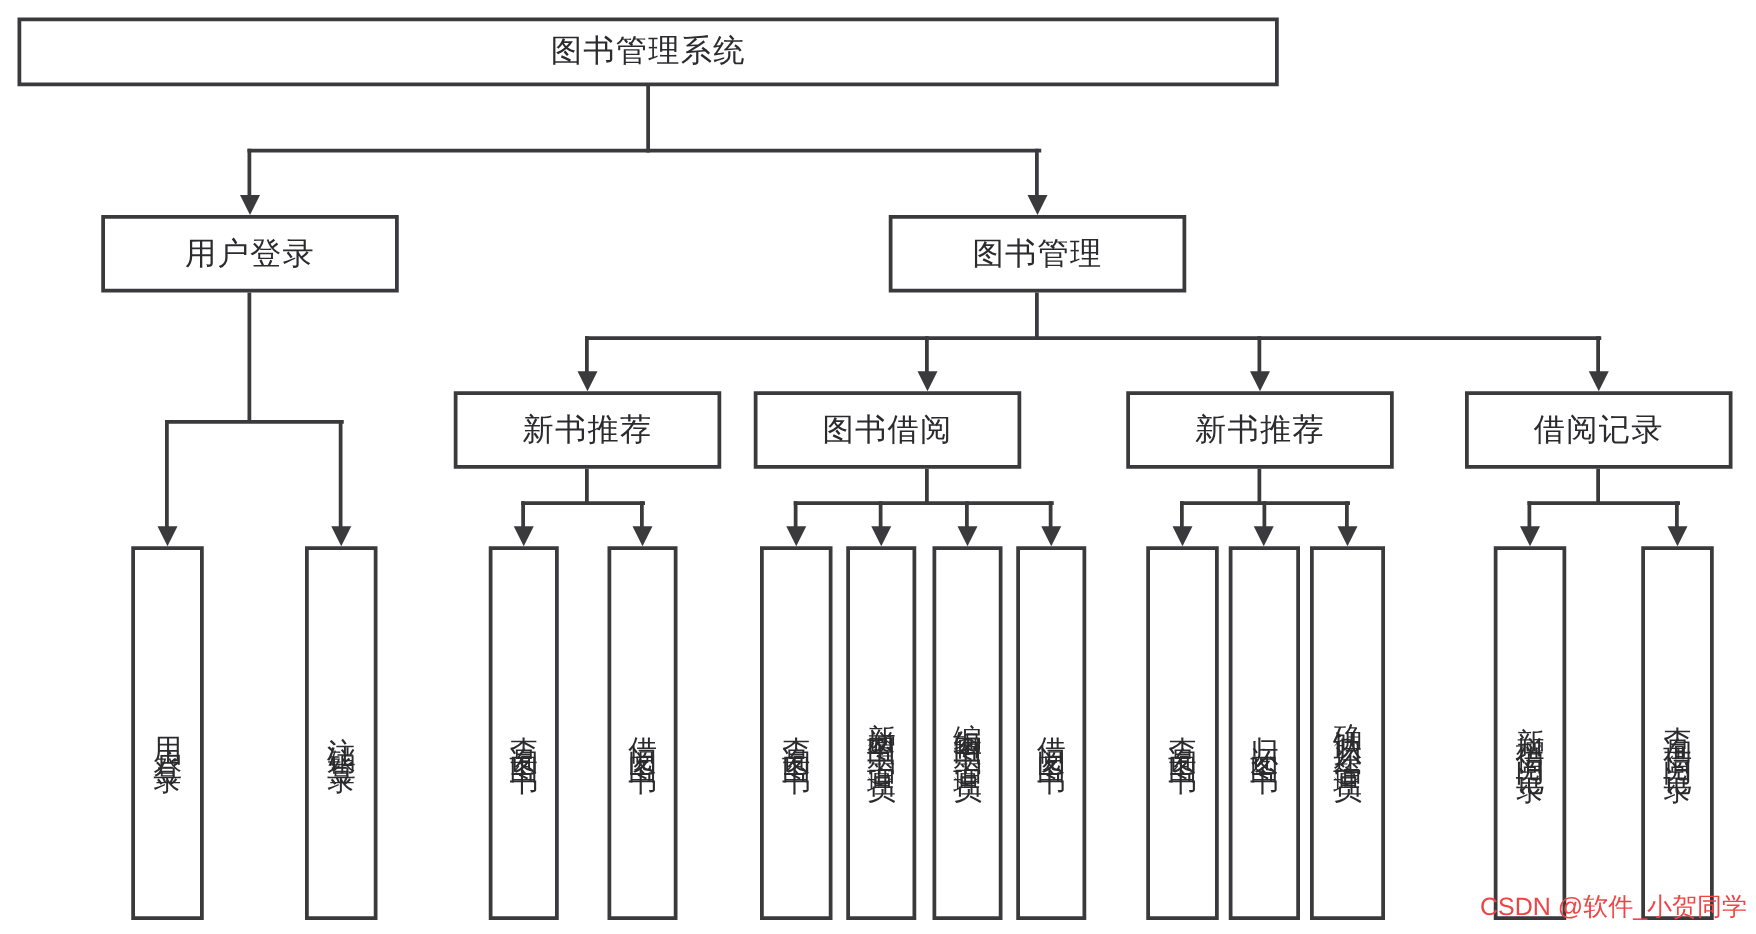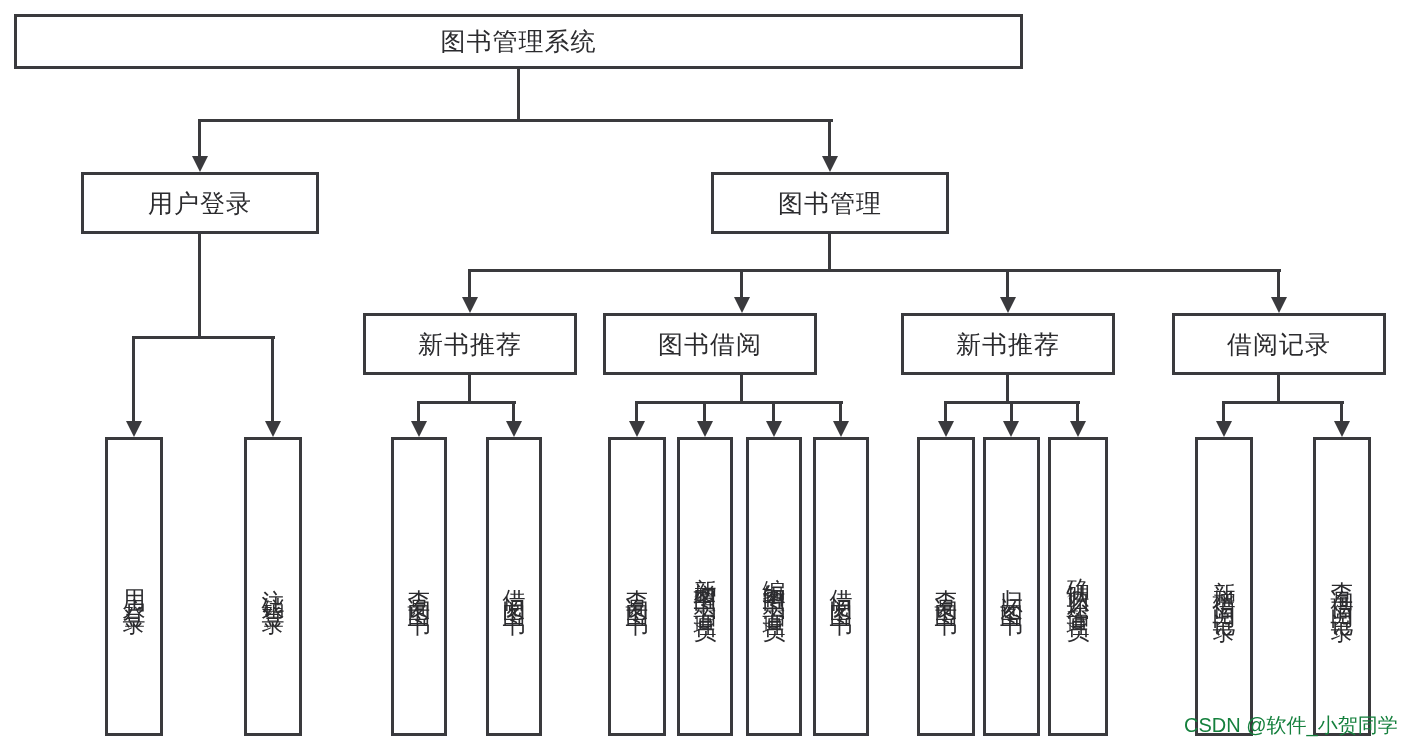--- a/index.html
+++ b/index.html
@@ -39,21 +39,21 @@
     width: 0; height: 0;
     border-left: 8px solid transparent;
     border-right: 8px solid transparent;
     border-top: 16px solid #3a3a3d;
   }
   .wm {
     position: absolute;
     left: 1184px;
     top: 712px;
     font-size: 20px;
-    color: #15803d;
+    color: #ef4444;
     white-space: nowrap;
   }
 </style>
 </head>
 <body>
 
 <div class="canvas">
 
   <div class="node" style="left:14px; top:14px; width:1009px; height:55px;">图书管理系统</div>
 

